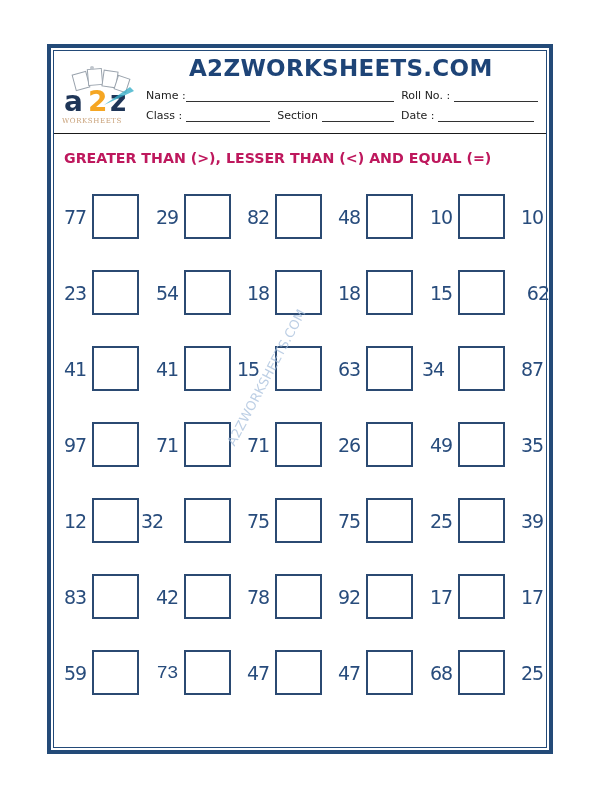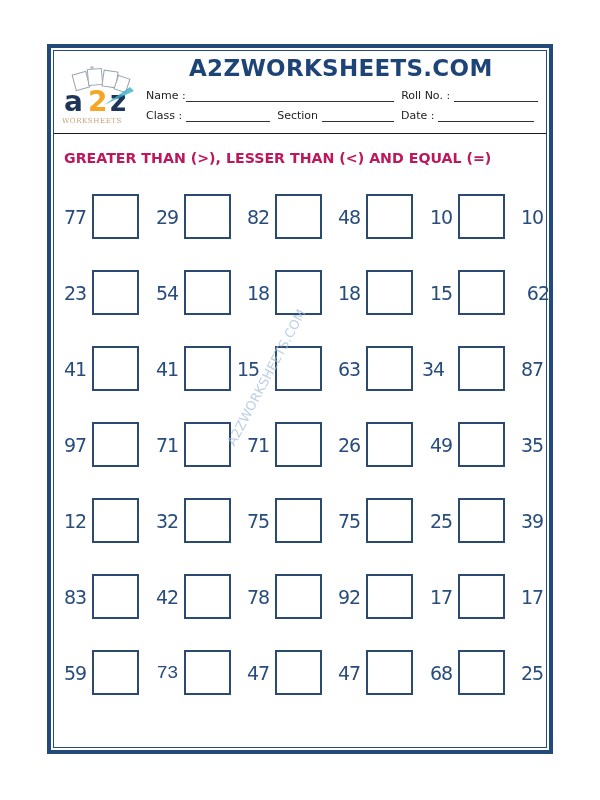--- a/index.html
+++ b/index.html
@@ -143,21 +143,21 @@
           <div class="box" style="left: 221px;"></div>
           <div class="num" style="left: 278px;">26</div>
           <div class="box" style="left: 312px;"></div>
           <div class="num" style="left: 370px;">49</div>
           <div class="box" style="left: 404px;"></div>
           <div class="num" style="left: 461px;">35</div>
         </div>
         <div class="row" style="top: 304px;">
           <div class="num" style="left: 4px;">12</div>
           <div class="box" style="left: 38px;"></div>
-          <div class="num" style="left: 96px; text-align: center;">32</div>
+          <div class="num" style="left: 81px; text-align: center;">32</div>
           <div class="box" style="left: 130px;"></div>
           <div class="num" style="left: 187px;">75</div>
           <div class="box" style="left: 221px;"></div>
           <div class="num" style="left: 278px;">75</div>
           <div class="box" style="left: 312px;"></div>
           <div class="num" style="left: 370px;">25</div>
           <div class="box" style="left: 404px;"></div>
           <div class="num" style="left: 461px;">39</div>
         </div>
         <div class="row" style="top: 380px;">

